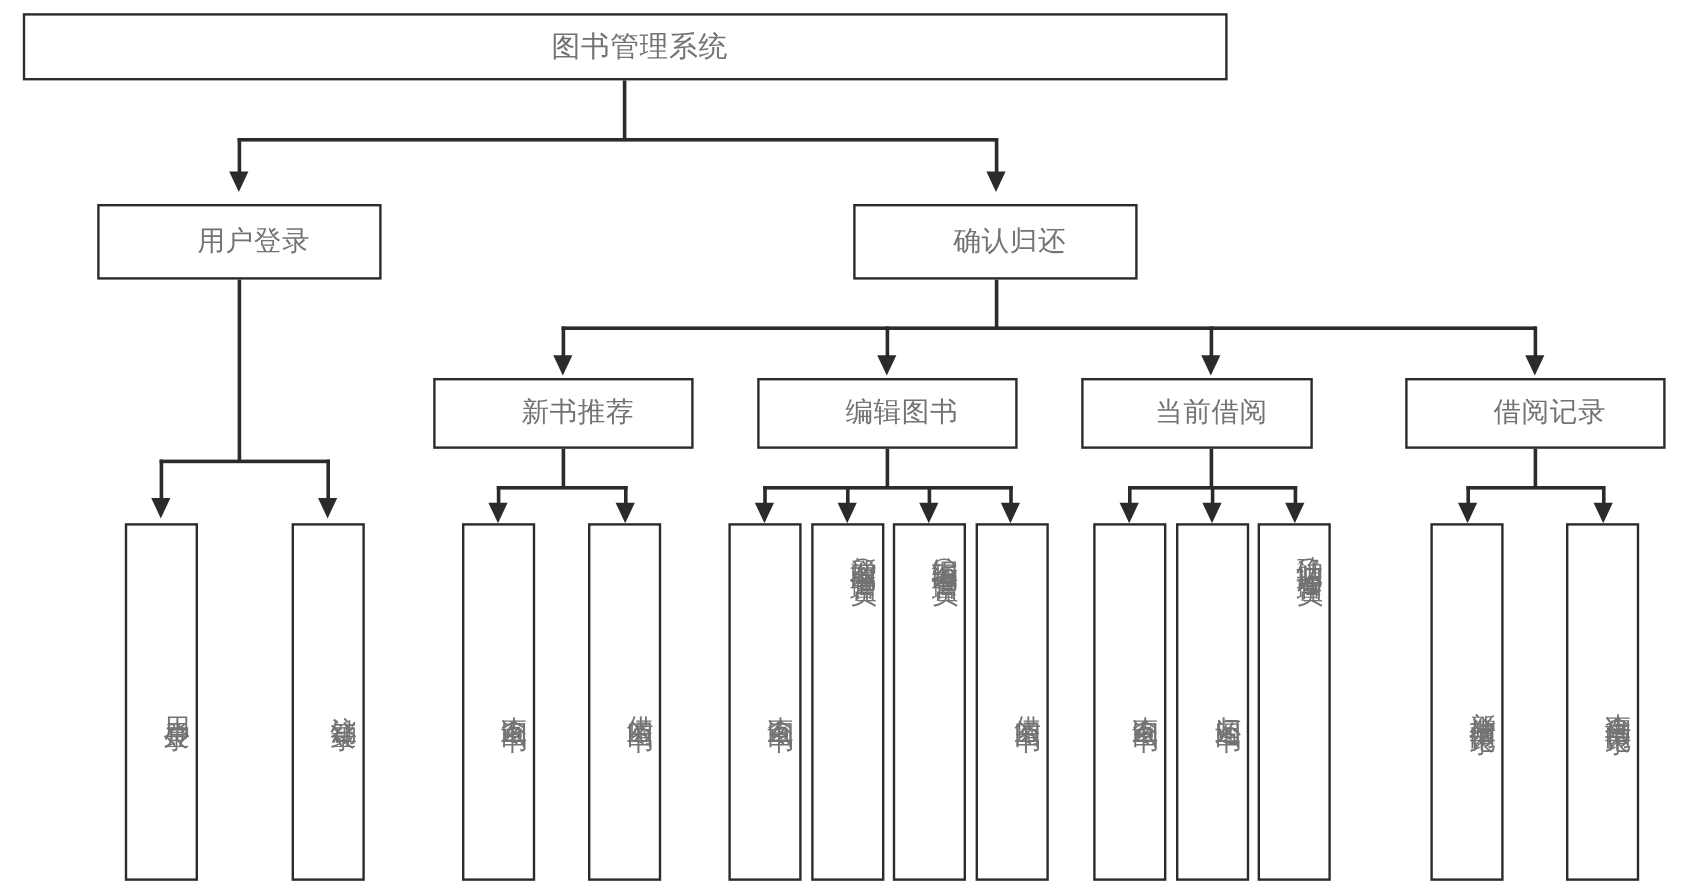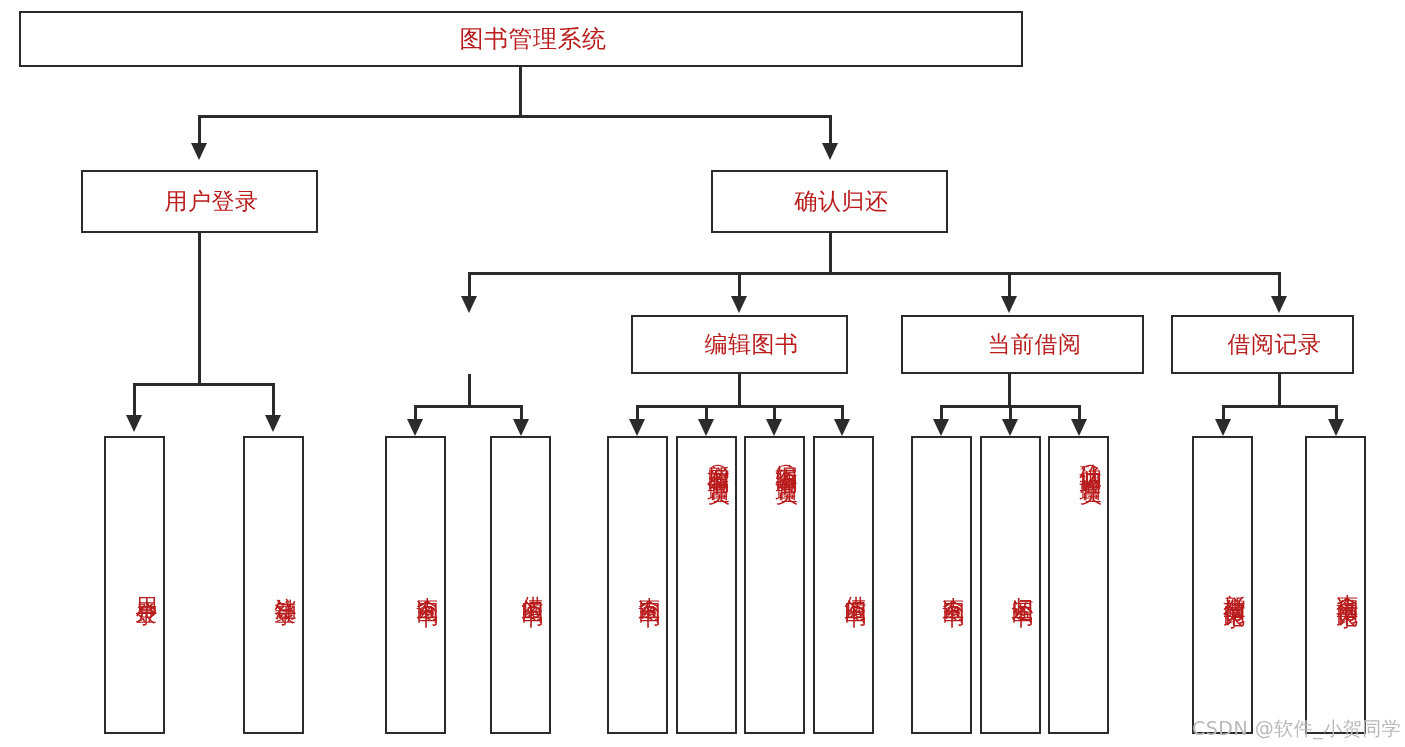--- a/index.html
+++ b/index.html
@@ -22,21 +22,21 @@
   
   .node {
     position: absolute;
     box-sizing: border-box;
     background: #ffffff;
     border: 2.5px solid #2b2b2b;
     display: flex;
     align-items: center;
     justify-content: center;
     text-align: right;
-    color: #b91c1c;
+    color: #737373;
     padding-left: 24px;
   }
   .node .label {
     display: block;
     line-height: 1.12;
     letter-spacing: 0.5px;
   }
   
   .node.horiz .label {
     font-size: 23px;
@@ -124,27 +124,30 @@
   <div class="ln h" style="left:468px; top:272px; width:812px;"></div>
   <div class="ln v" style="left:468px; top:272px; height:26px;"></div>
   <div class="arrow" style="left:461px; top:296px;"></div>
   <div class="ln v" style="left:738px; top:272px; height:26px;"></div>
   <div class="arrow" style="left:731px; top:296px;"></div>
   <div class="ln v" style="left:1008px; top:272px; height:26px;"></div>
   <div class="arrow" style="left:1001px; top:296px;"></div>
   <div class="ln v" style="left:1278px; top:272px; height:26px;"></div>
   <div class="arrow" style="left:1271px; top:296px;"></div>
 
+  <div class="node horiz" style="left:361px; top:315px; width:217px; height:59px;">
+    <span class="label">新书推荐</span>
+  </div>
   <div class="node horiz" style="left:631px; top:315px; width:217px; height:59px;">
     <span class="label">编辑图书</span>
   </div>
-  <div class="node horiz" style="left:901px; top:315px; width:243px; height:59px;">
+  <div class="node horiz" style="left:901px; top:315px; width:193px; height:59px;">
     <span class="label">当前借阅</span>
   </div>
-  <div class="node horiz" style="left:1171px; top:315px; width:183px; height:59px;">
+  <div class="node horiz" style="left:1171px; top:315px; width:217px; height:59px;">
     <span class="label">借阅记录</span>
   </div>
 
   <div class="ln v" style="left:468px; top:374px; height:33px;"></div>
   <div class="ln h" style="left:414px; top:405px; width:109px;"></div>
   <div class="ln v" style="left:414px; top:405px; height:18px;"></div>
   <div class="arrow" style="left:407px; top:419px;"></div>
   <div class="ln v" style="left:520px; top:405px; height:18px;"></div>
   <div class="arrow" style="left:513px; top:419px;"></div>
 
@@ -212,15 +215,14 @@
     <span class="label">确认归还（管理员）</span>
   </div>
 
   <div class="node vert centered" style="left:1192px; top:436px; width:61px; height:298px;">
     <span class="label">新增借阅记录</span>
   </div>
   <div class="node vert centered" style="left:1305px; top:436px; width:61px; height:298px;">
     <span class="label">查询借阅记录</span>
   </div>
 
-  <div id="watermark" style="left:1192px; top:716px;">CSDN @软件_小贺同学</div>
 
 </div>
 
 </body></html>

